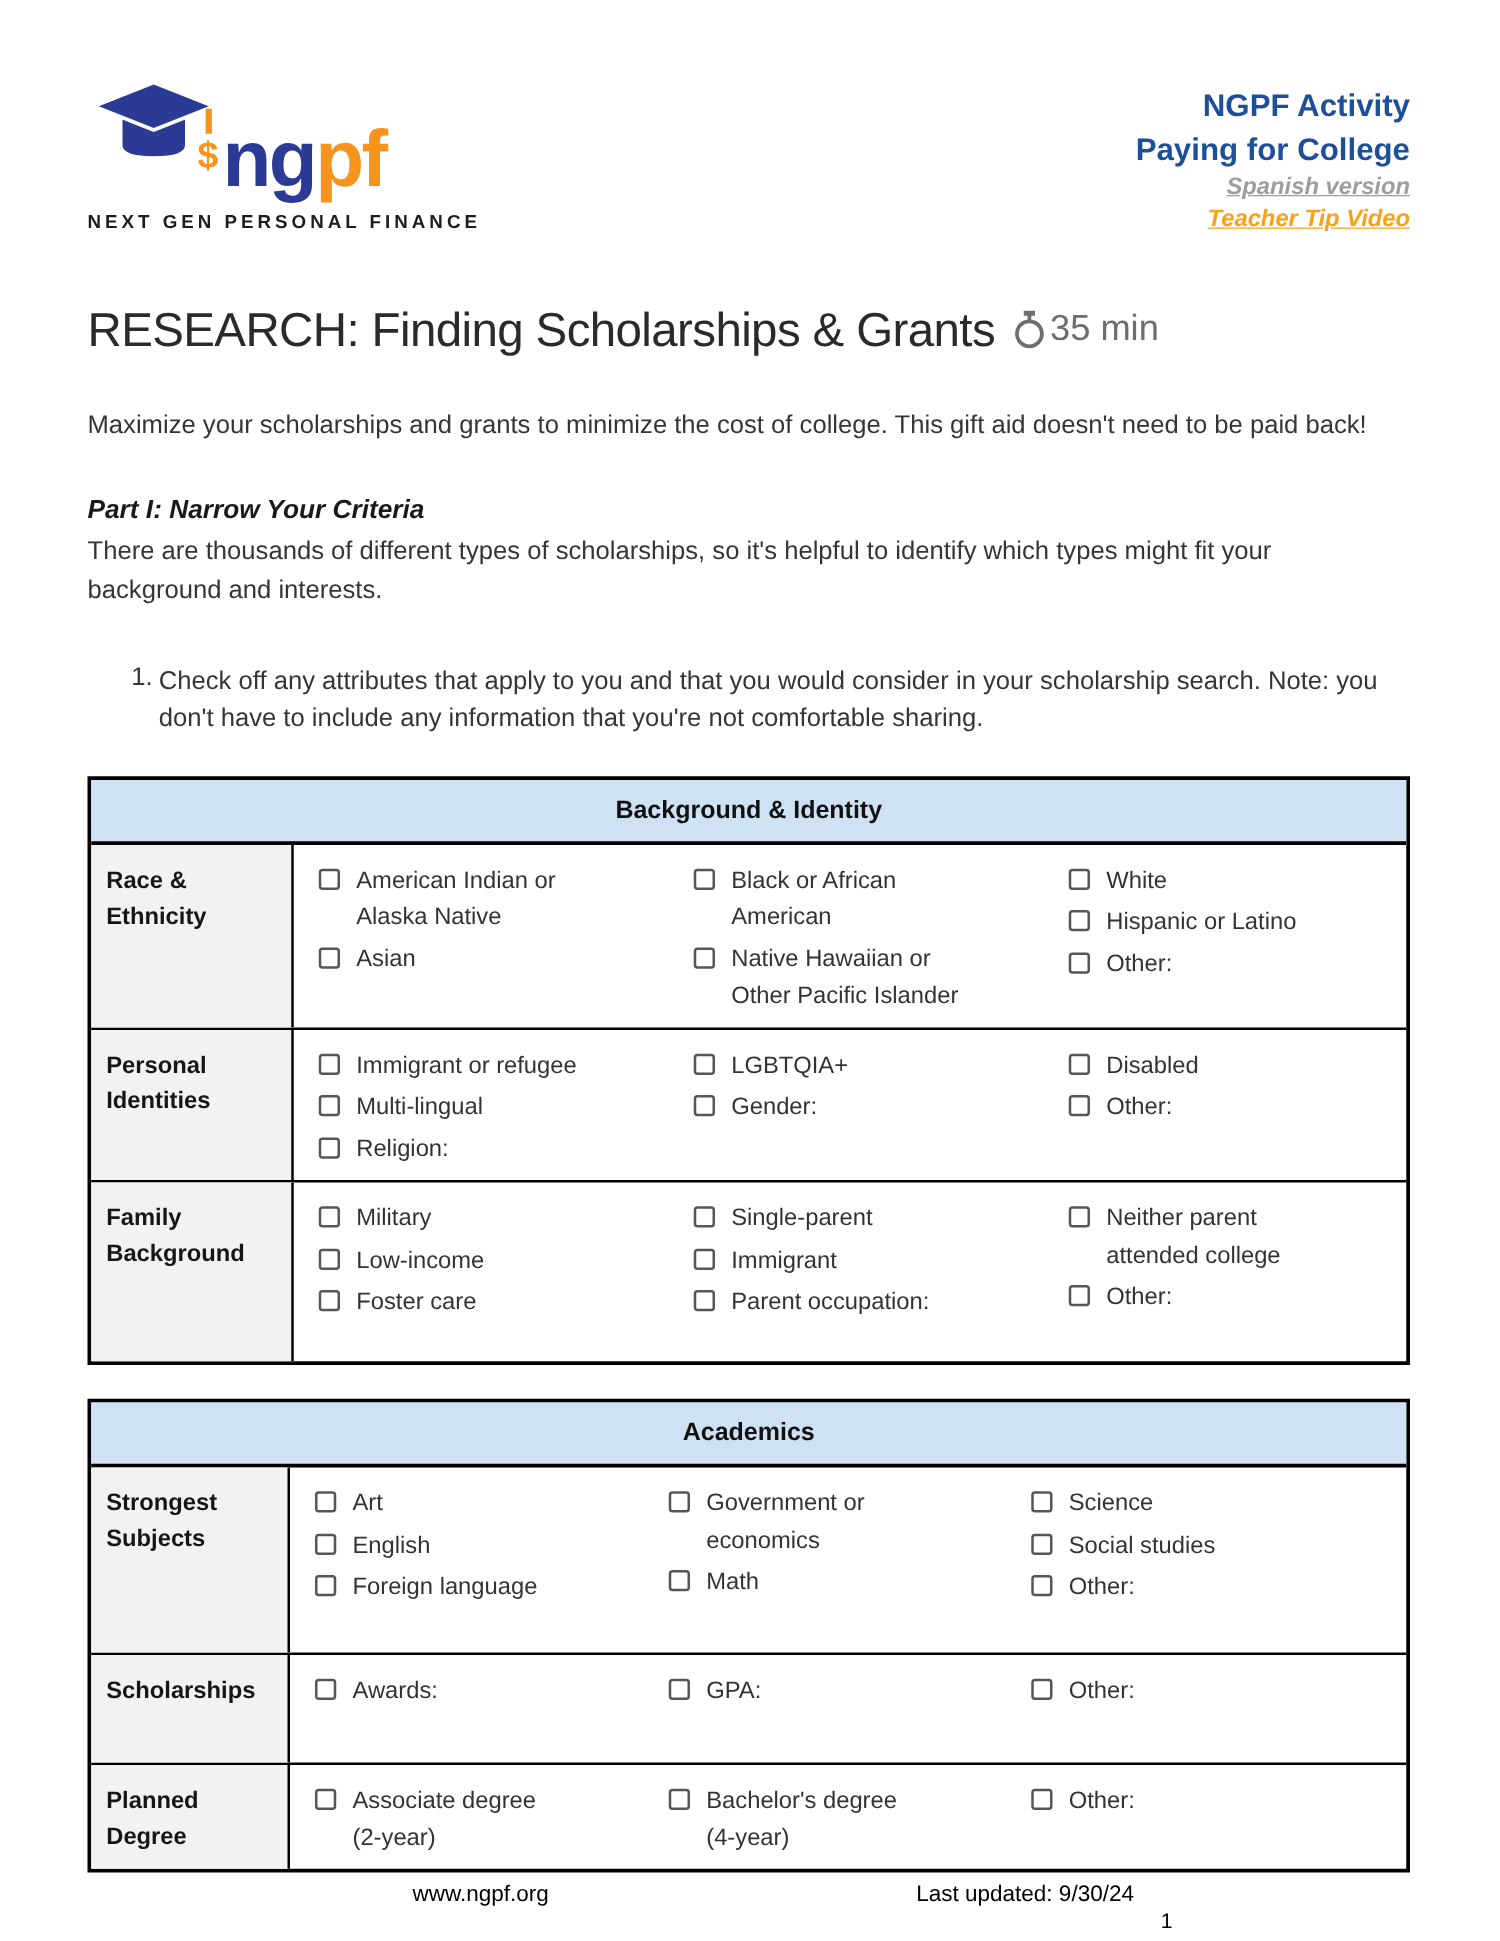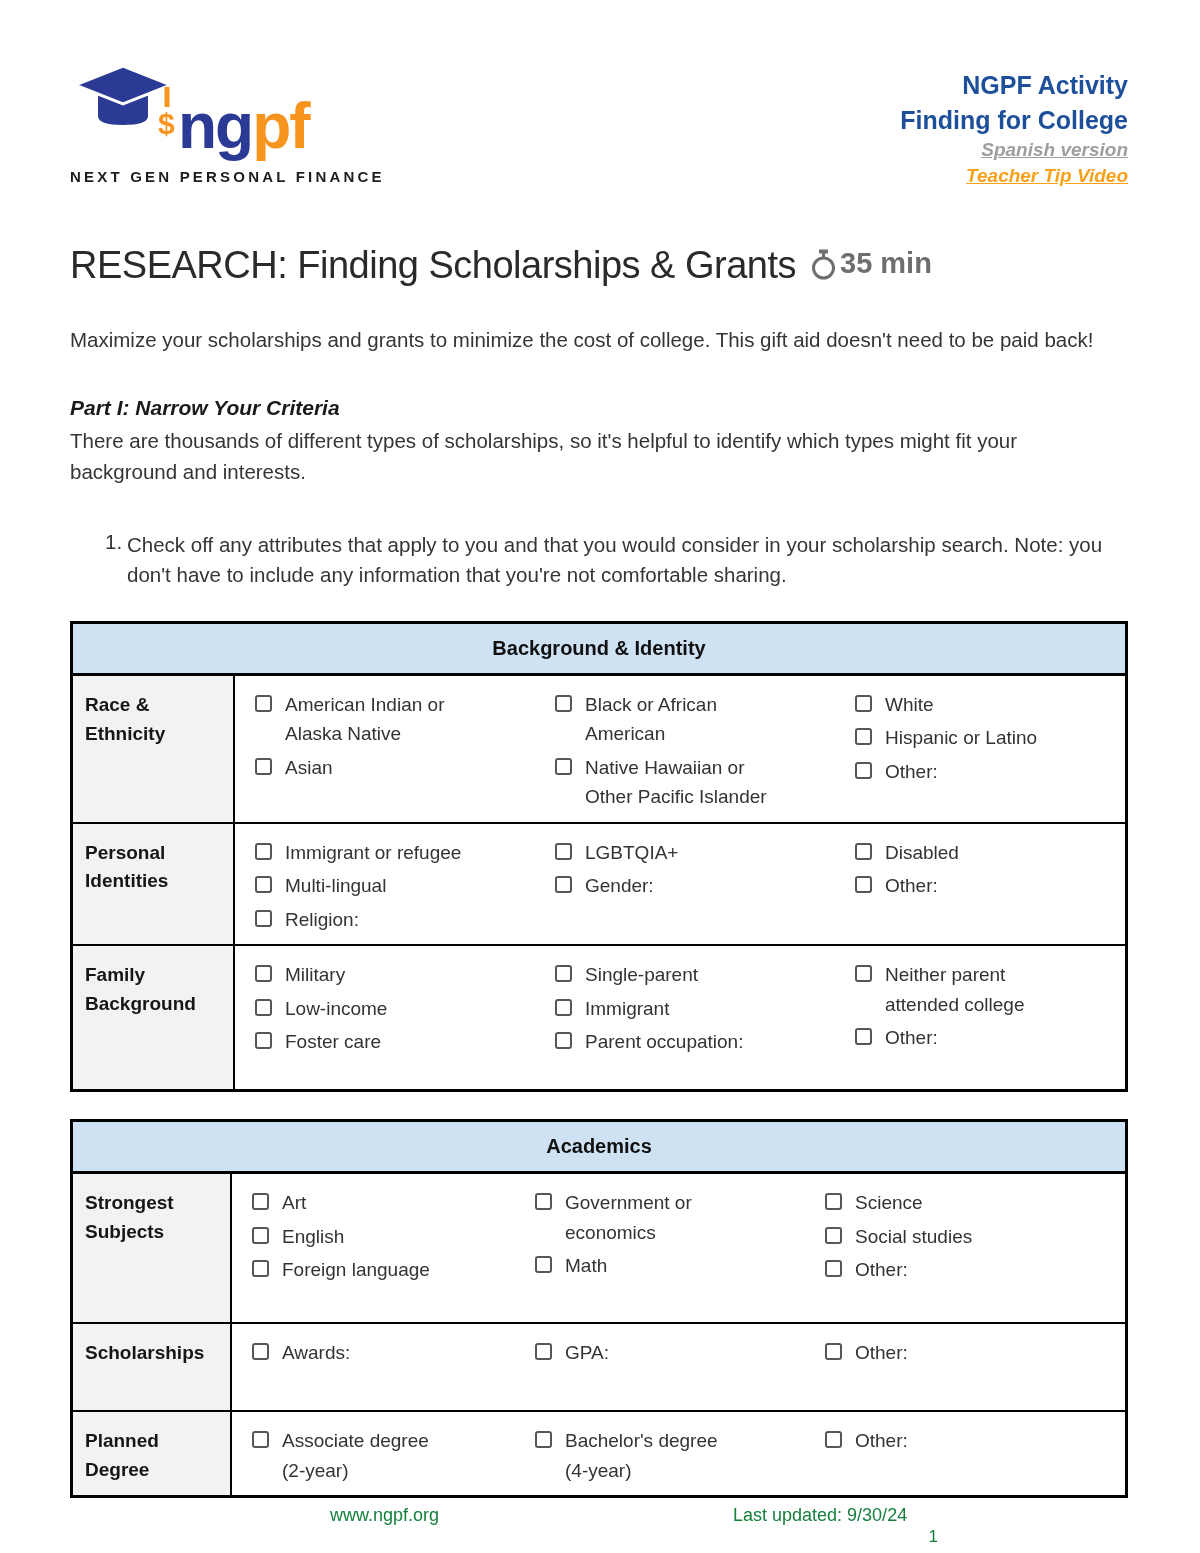--- a/index.html
+++ b/index.html
@@ -23,21 +23,21 @@
   .hr-line { font-size:25px; font-weight:700; color:#1d4f9b; line-height:1.38; }
   .hr-link { display:block; font-size:19px; font-style:italic; font-weight:600; text-decoration:underline; line-height:1.35; }
   .link-gray { color:#9e9e9e; }
   .link-orange { color:#f9a11b; }
 
   
   .title-row { margin-top:56px; display:flex; align-items:baseline; }
   .doc-title { font-size:38px; font-weight:400; color:#2a2a2a; letter-spacing:-0.5px; }
   .timer { display:inline-flex; align-items:center; margin-left:14px; color:#6e6e6e; }
   .timer svg { margin-right:3px; position:relative; top:3px; }
-  .timer-text { font-size:29px; font-weight:700; color:#6e6e6e;text-align:right; }
+  .timer-text { font-size:29px; font-weight:400; color:#6e6e6e;text-align:right; }
 
   
   .intro { margin-top:38px; font-size:20.5px; line-height:1.5; color:#353535; max-width:1045px; }
   .part-heading { margin-top:40px; font-size:21px; font-weight:700; color:#1a1a1a;font-style:italic; }
   .part-body { margin-top:6px; font-size:20.5px; line-height:1.5; color:#353535; max-width:1052px; }
   .list-item { margin-top:42px; display:flex; padding-left:35px; }
   .list-num { font-size:20.5px; color:#353535; width:22px; flex:none; }
   .list-text { font-size:20.5px; line-height:1.5; color:#353535; max-width:990px; }
 
   
@@ -61,21 +61,21 @@
   #table-1 .tcontent { grid-template-columns:283px 290px 1fr; }
   #table-0 > .trow:nth-child(2) { min-height:143px; }
   #table-0 > .trow:nth-child(3) { min-height:122px; }
   #table-0 > .trow:nth-child(4) { min-height:143px; }
   #table-1 > .trow:nth-child(2) { min-height:150px; }
   #table-1 > .trow:nth-child(3) { min-height:88px; }
   #table-1 > .trow:nth-child(4) { min-height:78px; }
   #table-1 { margin-top:27px; }
 
   
-  .footer { position:absolute; left:0; bottom:0; width:1012px; height:56px; color:#15803d; font-size:18px; }
+  .footer { position:absolute; left:0; bottom:0; width:1012px; height:56px; color:#000000; font-size:18px; }
   .footer-left { position:absolute; left:330px; top:8px; }
   .footer-center { position:absolute; left:685px; top:8px;margin-left:48px; }
   .footer-page { position:absolute; right:74px; top:30px; font-size:17px; }
 </style>
 </head>
 <body>
 
 <div class="page">
 
   <div class="header">
@@ -89,21 +89,21 @@
             <text x="88" y="74" font-size="30" font-weight="bold" fill="#f7941e" font-family="'Liberation Sans',sans-serif">$</text>
           </svg>
         </span>
         <span class="logo-word"><span class="logo-ng">ng</span><span class="logo-pf">pf</span></span>
       </div>
       <div class="logo-tagline">NEXT GEN PERSONAL FINANCE</div>
     </div>
 
     <div class="header-right">
       <div class="hr-line">NGPF Activity</div>
-      <div class="hr-line">Finding for College</div>
+      <div class="hr-line">Paying for College</div>
       <a href="#" class="hr-link link-gray">Spanish version</a>
       <a href="#" class="hr-link link-orange">Teacher Tip Video</a>
     </div>
   </div>
 
   <div class="title-row">
     <span class="doc-title">RESEARCH: Finding Scholarships &amp; Grants</span>
     <span class="timer">
       <span>
         <svg width="27" height="33" viewBox="0 0 27 33" fill="none" stroke="#6e6e6e">

